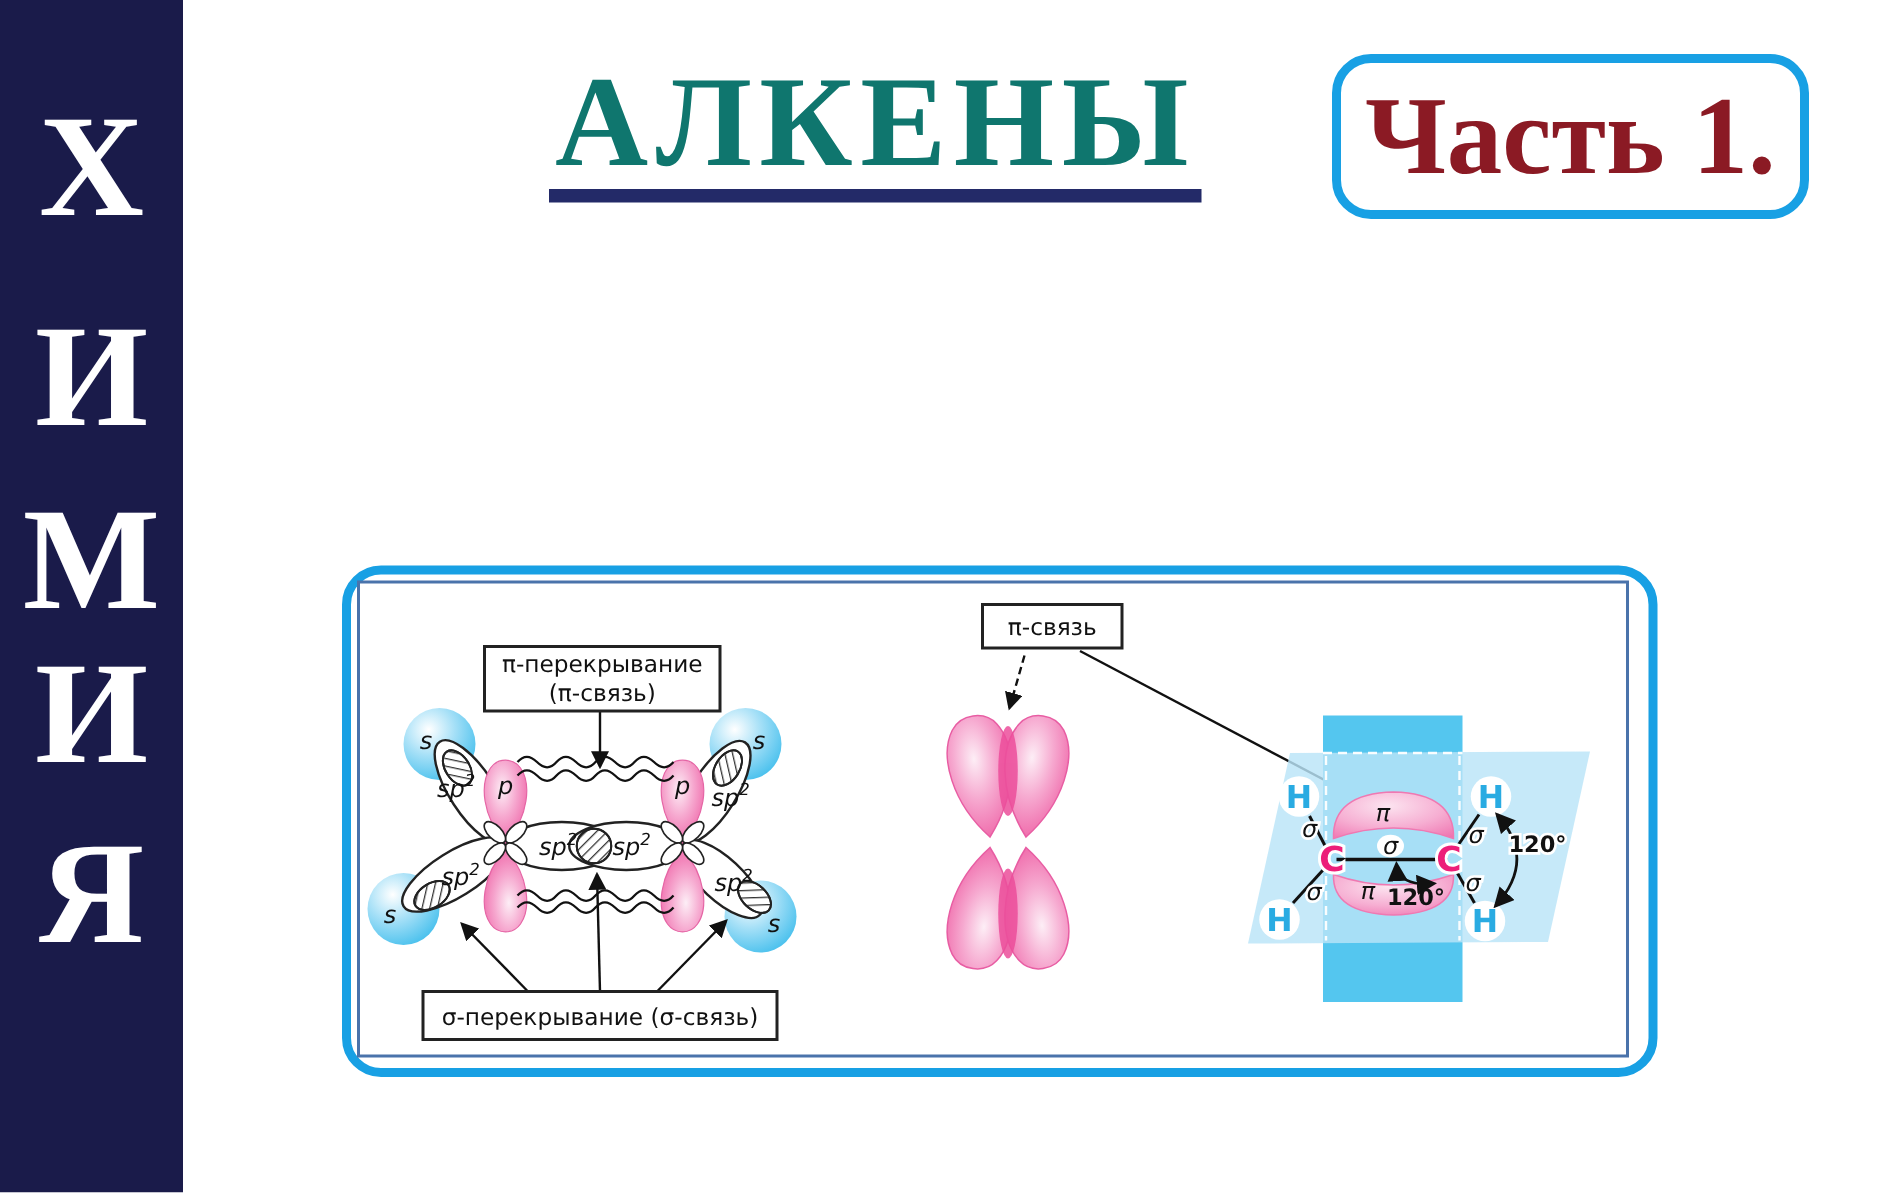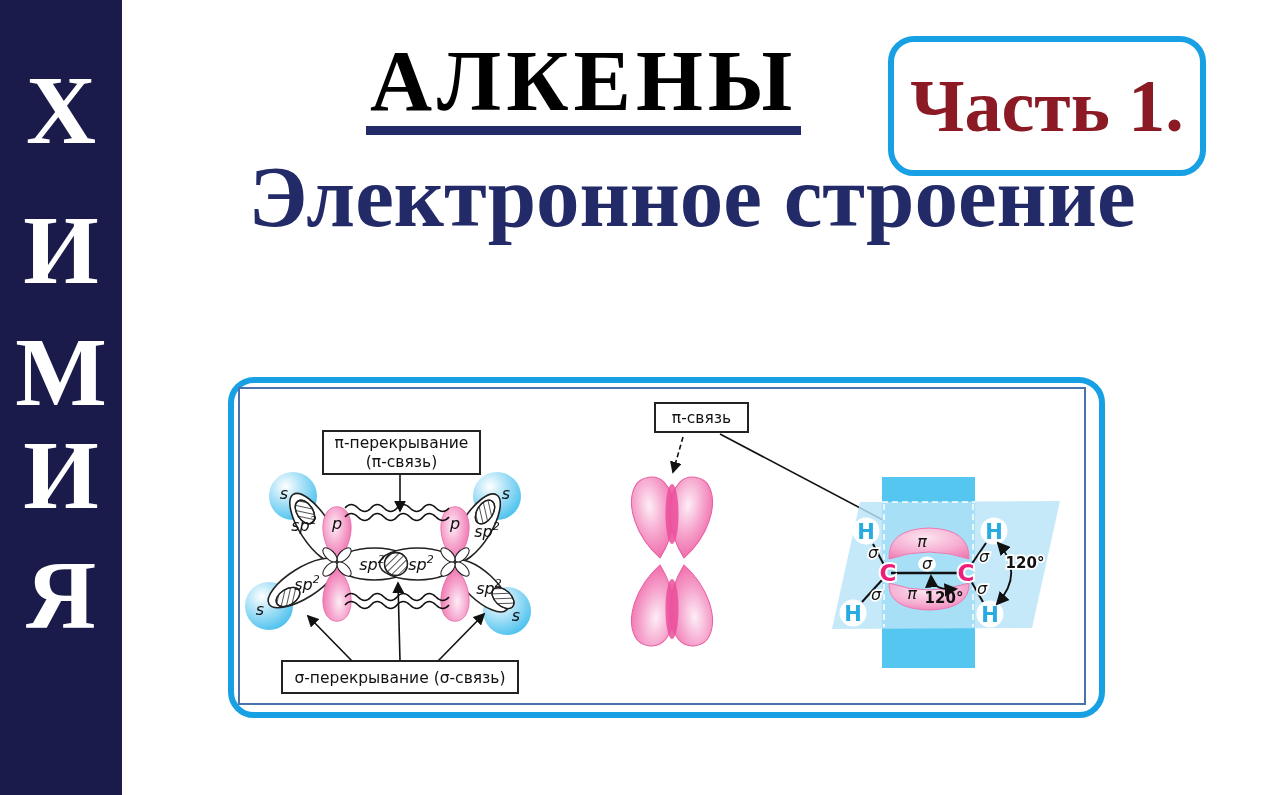--- a/index.html
+++ b/index.html
@@ -14,25 +14,25 @@
   }
   .sidebar .letter{
     position:absolute;left:0;width:122px;text-align:center;
     color:#ffffff;font-weight:bold;font-size:97px;line-height:1;
     font-family:"Liberation Serif",serif;
   }
   .l0{top:62px}.l1{top:202px}.l2{top:324px}.l3{top:427px}.l4{top:547px}
   
   .title{
     position:absolute;left:366px;top:36px;margin:0;
-    color:#000000;font-weight:bold;font-size:86px;line-height:1.05;
+    color:#0f766e;font-weight:bold;font-size:86px;line-height:1.05;
     letter-spacing:5px;border-bottom:9px solid #232a68;padding:0 4px 0 4px;
   }
   .badge{
-    position:absolute;left:888px;top:36px;width:318px;height:140px;
+    position:absolute;left:888px;top:36px;width:318px;height:110px;
     box-sizing:border-box;border:6px solid #18a0e4;border-radius:26px;
     display:flex;align-items:center;justify-content:center;
     color:#8b1a24;font-weight:bold;font-size:74px;background:#fff;
   }
   .subtitle{
     position:absolute;left:122px;right:0;top:150px;text-align:center;
     color:#232a68;font-weight:bold;font-size:87px;line-height:1.09;
     white-space:nowrap;
   }
   
@@ -57,21 +57,20 @@
   <span class="letter l0">Х</span>
   <span class="letter l1">И</span>
   <span class="letter l2">М</span>
   <span class="letter l3">И</span>
   <span class="letter l4">Я</span>
 </div>
 
 <h1 class="title">АЛКЕНЫ</h1>
 <div class="badge">Часть 1.</div>
 <div class="subtitle">
-  <div>Электронное строение</div>
 </div>
 
 <div class="panel">
   <div class="panel-border"></div>
   <div class="panel-inner-border"></div>
 
   <svg width="877" height="341" viewBox="0 0 877 341">
     <defs>
       <radialGradient id="gradS" cx="35%" cy="30%" r="80%">
         <stop offset="0%" stop-color="#ffffff"></stop>

